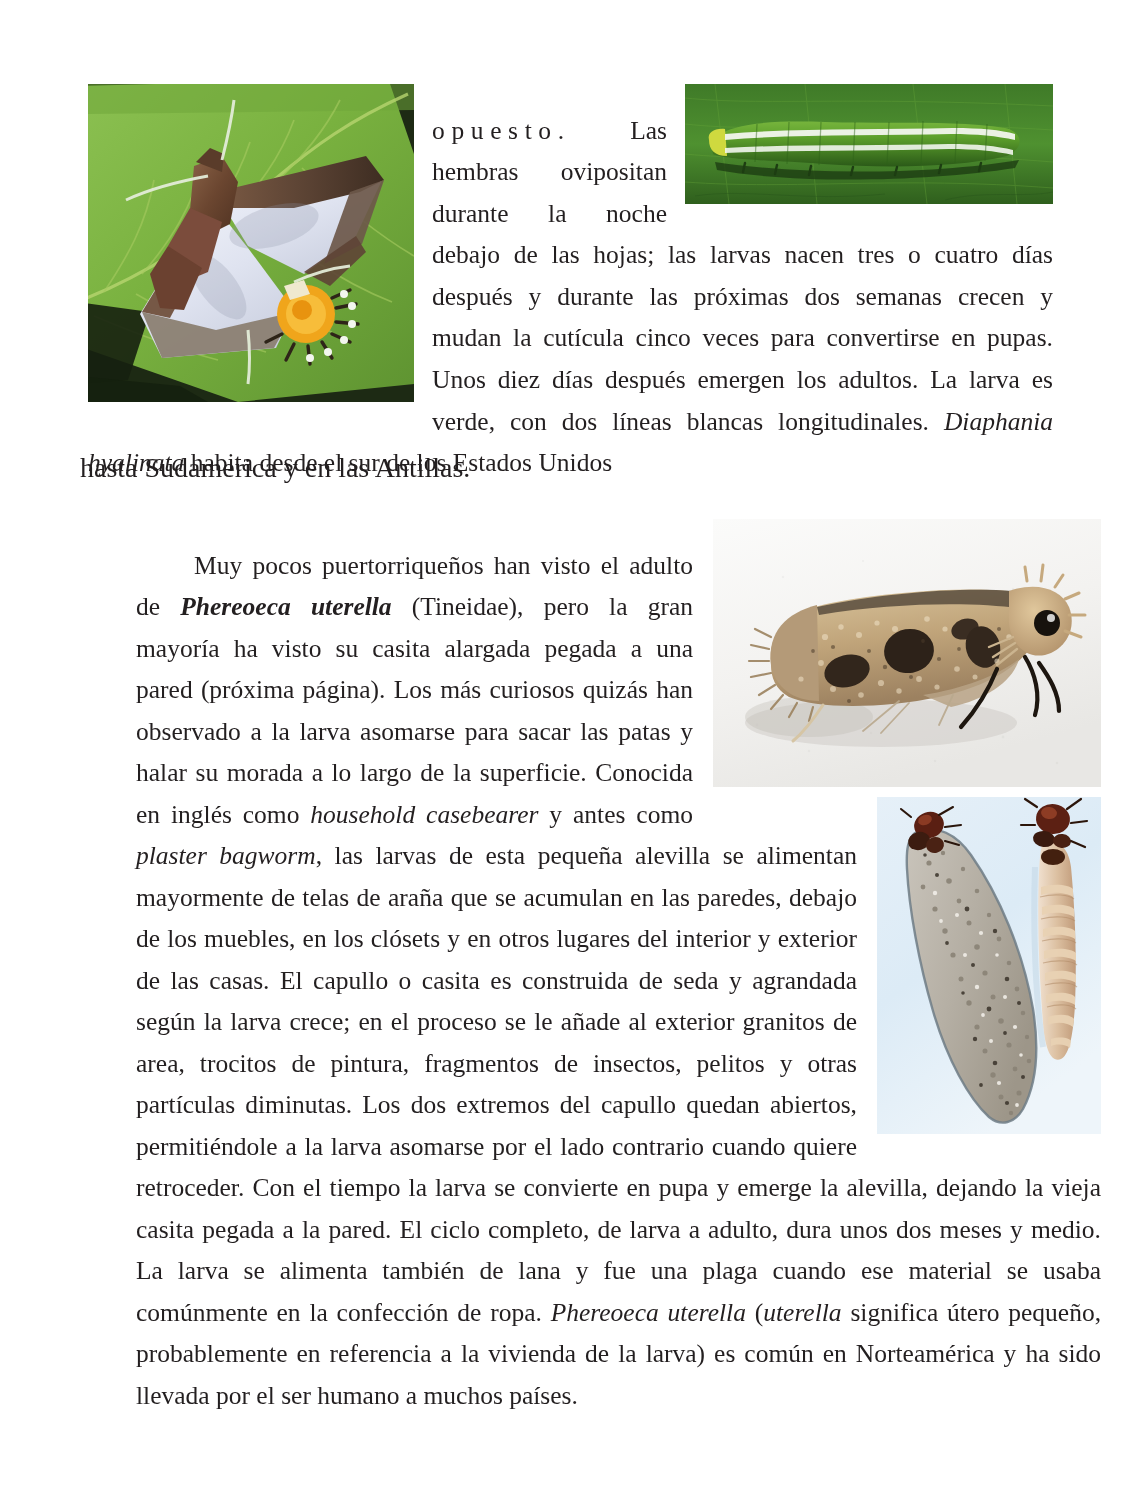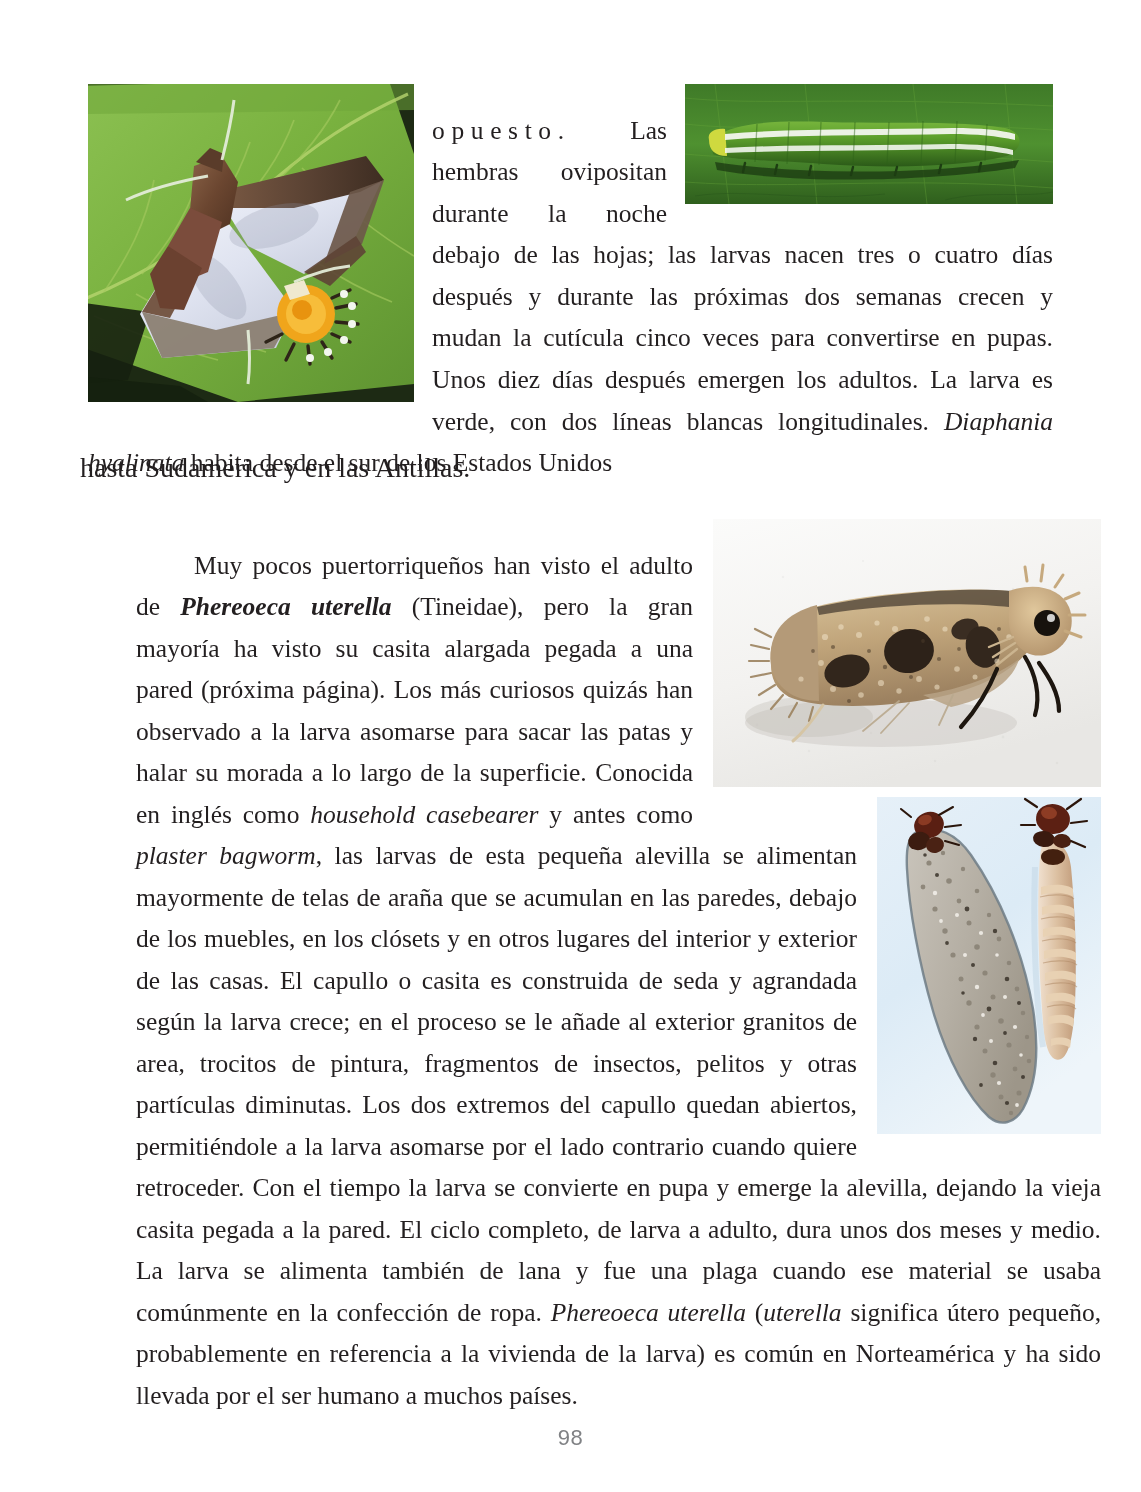--- a/index.html
+++ b/index.html
@@ -573,15 +573,14 @@
           </g>
 
           <path d="M158 70 C156 130 158 200 166 250" stroke="#c3d7e6" stroke-width="6" fill="none" opacity="0.55"></path>
         </g>
       </svg>
     </div>
 
     <p class="mid-para indent"><span>Muy pocos puertorriqueños han visto el adulto de </span><span class="bi">Phereoeca uterella</span><span> (Tineidae), pero la gran mayoría ha visto su casita alargada pegada a una pared (próxima página). Los más curiosos quizás han observado a la larva asomarse para sacar las patas y halar su morada a lo largo de la superficie. Conocida en inglés como </span><span class="i">household casebearer</span><span> y antes como </span><span class="i">plaster bagworm</span><span>, las larvas de esta pequeña alevilla se alimentan mayormente de telas de araña que se acumulan en las paredes, debajo de los muebles, en los clósets y en otros lugares del interior y exterior de las casas. El capullo o casita es construida de seda y agrandada según la larva crece; en el proceso se le añade al exterior granitos de area, trocitos de pintura, fragmentos de insectos, pelitos y otras partículas diminutas. Los dos extremos del capullo quedan abiertos, permitiéndole a la larva asomarse por el lado contrario cuando quiere retroceder. Con el tiempo la larva se convierte en pupa y emerge la alevilla, dejando la vieja casita pegada a la pared. El ciclo completo, de larva a adulto, dura unos dos meses y medio. La larva se alimenta también de lana y fue una plaga cuando ese material se usaba comúnmente en la confección de ropa. </span><span class="i">Phereoeca uterella</span><span> (</span><span class="i">uterella</span><span> significa útero pequeño, probablemente en referencia a la vivienda de la larva) es común en Norteamérica y ha sido llevada por el ser humano a muchos países.</span></p>
   </div>
 
-  <div class="folio">98</div>
 
 </div>
 
 </body></html>

